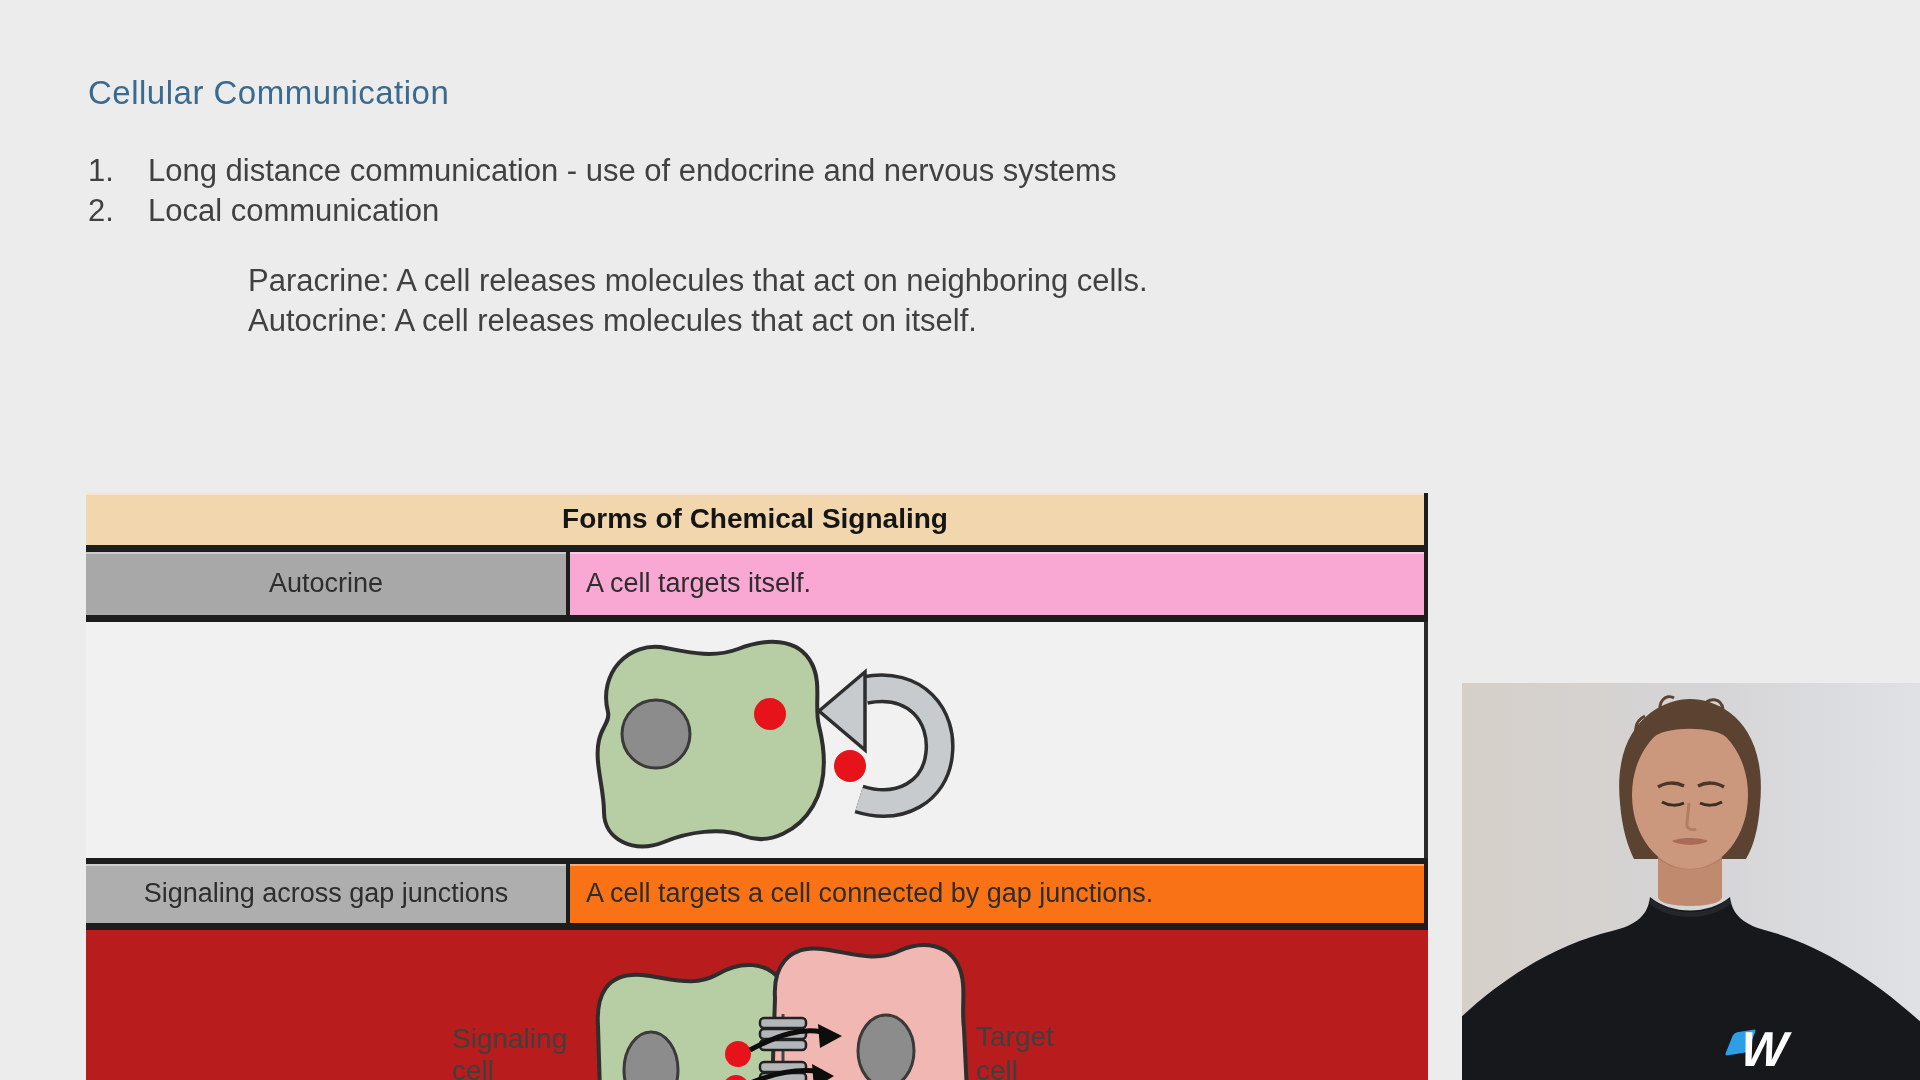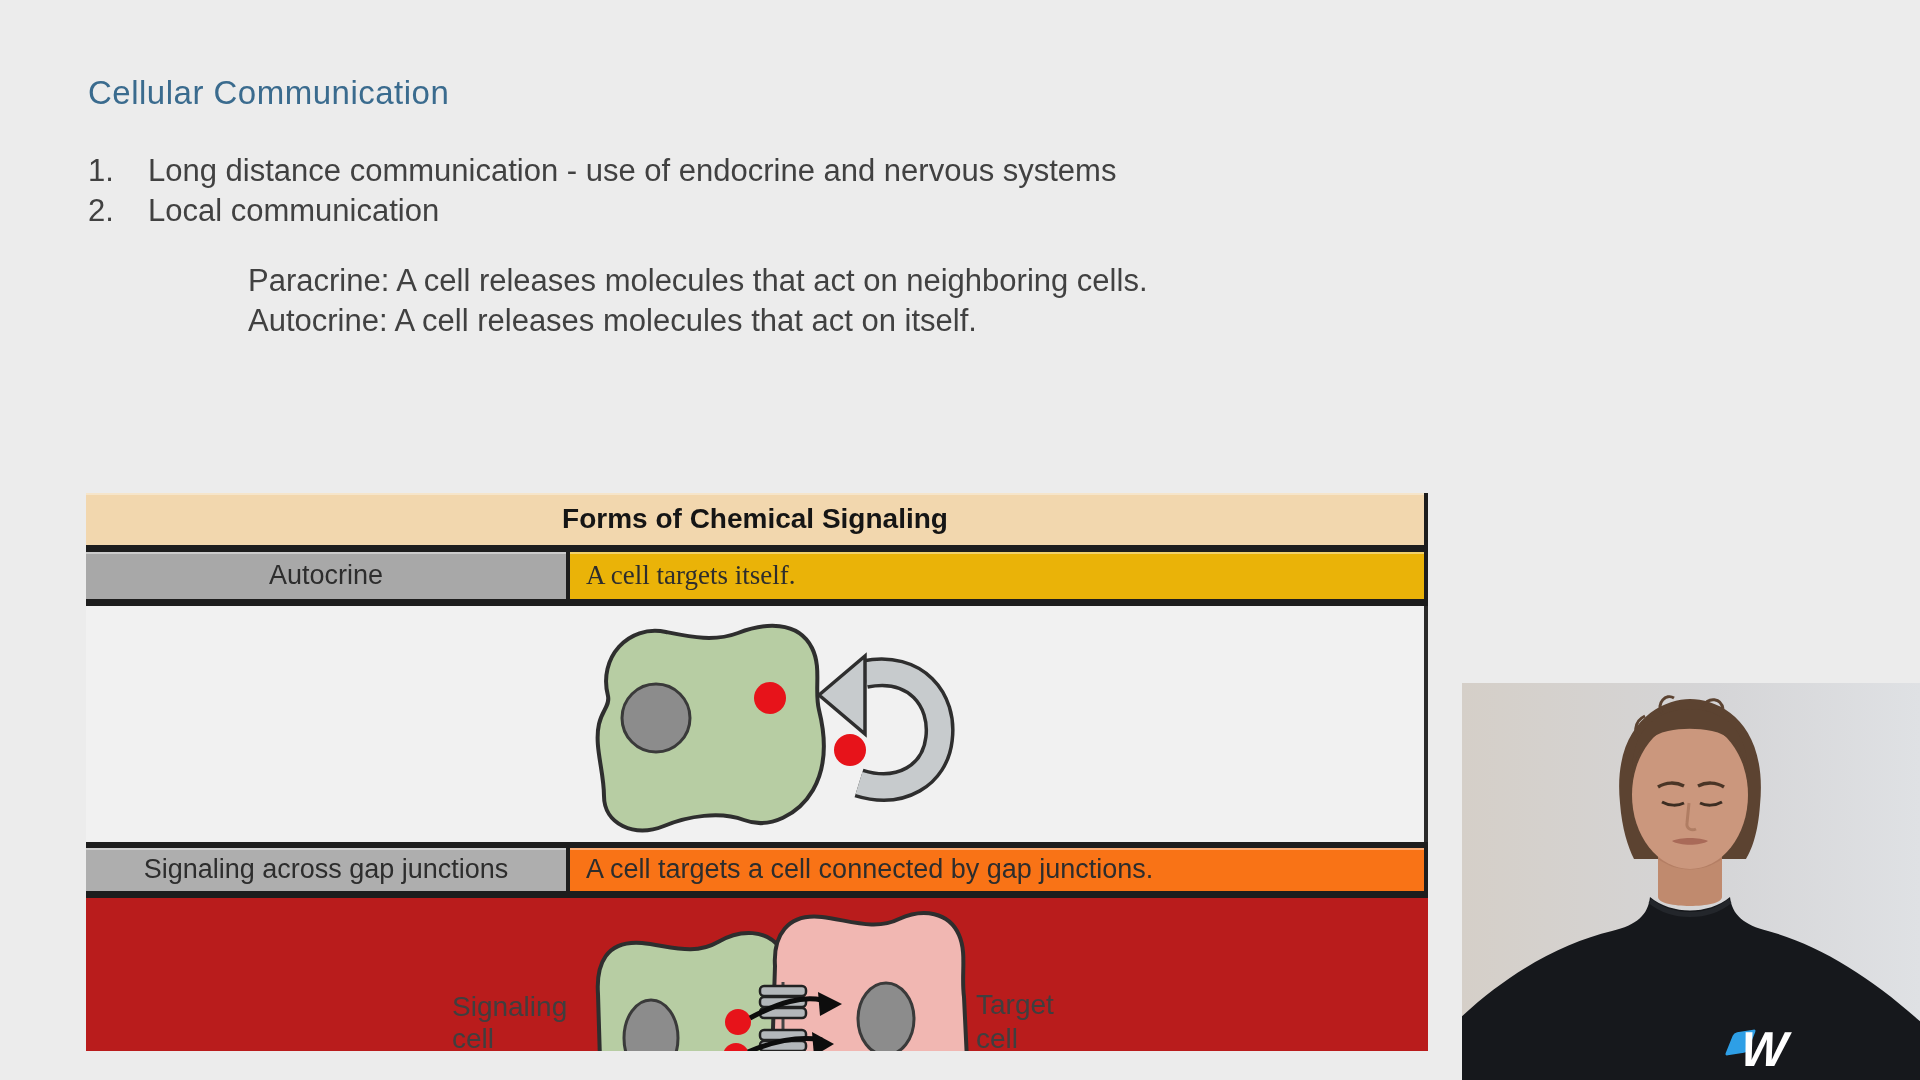--- a/index.html
+++ b/index.html
@@ -11,29 +11,29 @@
   .list{position:absolute;left:88px;top:151px;font-size:31px;color:#414141;}
   .li{display:flex;height:40px;align-items:center;}
   .li .num{width:60px;}
   .subs{position:absolute;left:248px;top:261px;font-size:31px;color:#414141;line-height:40px;}
   
   .sigtable{position:absolute;left:86px;top:461px;width:1342px;margin-top:32px;}
   .t-title{height:59px;background:#f2d7ae;border-bottom:7px solid #1d1d1d;border-right:4px solid #1d1d1d;
            display:flex;align-items:center;justify-content:center;
            font-size:28px;font-weight:bold;color:#151515;box-sizing:border-box;
            box-shadow:inset 0 2px 0 rgba(255,255,255,.35);}
-  .t-row{display:flex;height:54px;border-bottom:7px solid #1d1d1d;border-right:4px solid #1d1d1d;
+  .t-row{display:flex;height:70px;border-bottom:7px solid #1d1d1d;border-right:4px solid #1d1d1d;
          font-size:27px;color:#2d2d2d;box-sizing:border-box;}
   .t-row .lbl{width:484px;display:flex;align-items:center;justify-content:center;
               border-right:4px solid #1d1d1d;box-shadow:inset 0 2px 0 rgba(255,255,255,.4);box-sizing:border-box;}
   .t-row .dsc{flex:1;display:flex;align-items:center;padding-left:16px;
               box-shadow:inset 0 2px 0 rgba(255,255,255,.4);}
   .row1 .lbl{background:#a8a8a8;}
-  .row1 .dsc{background:#eab308;font-family:Liberation Serif, serif;}
-  .row2{border-top:6px solid #1d1d1d;height:56px;text-align:right;}
+  .row1 .dsc{background:#f9a8d4;}
+  .row2{border-top:6px solid #1d1d1d;height:72px;text-align:right;}
   .row2 .lbl{background:#aeaeae;}
   .row2 .dsc{background:#f97316;}
   .band1{height:236px;background:#f1f1f1;border-right:4px solid #2b2b2b;position:relative;box-sizing:border-box;}
   .band1 svg{position:absolute;left:0;top:0;}
   .band2{height:153px;background:#b91c1c;position:relative;overflow:hidden;}
   .band2 svg{position:absolute;left:0;top:0;}
   
   .webcam{position:absolute;left:1462px;top:683px;width:458px;height:397px;overflow:hidden;}
   .webcam svg{position:absolute;left:0;top:0;}
   .logo{position:absolute;left:266px;top:342px;width:90px;height:55px;}

